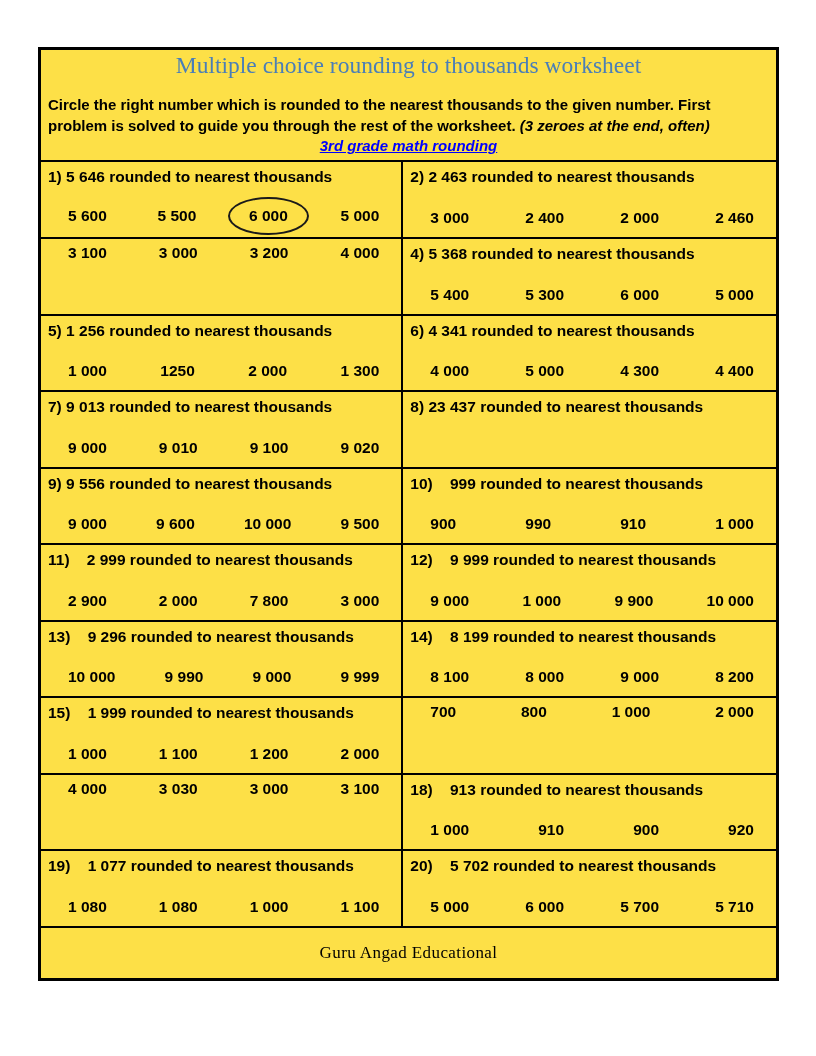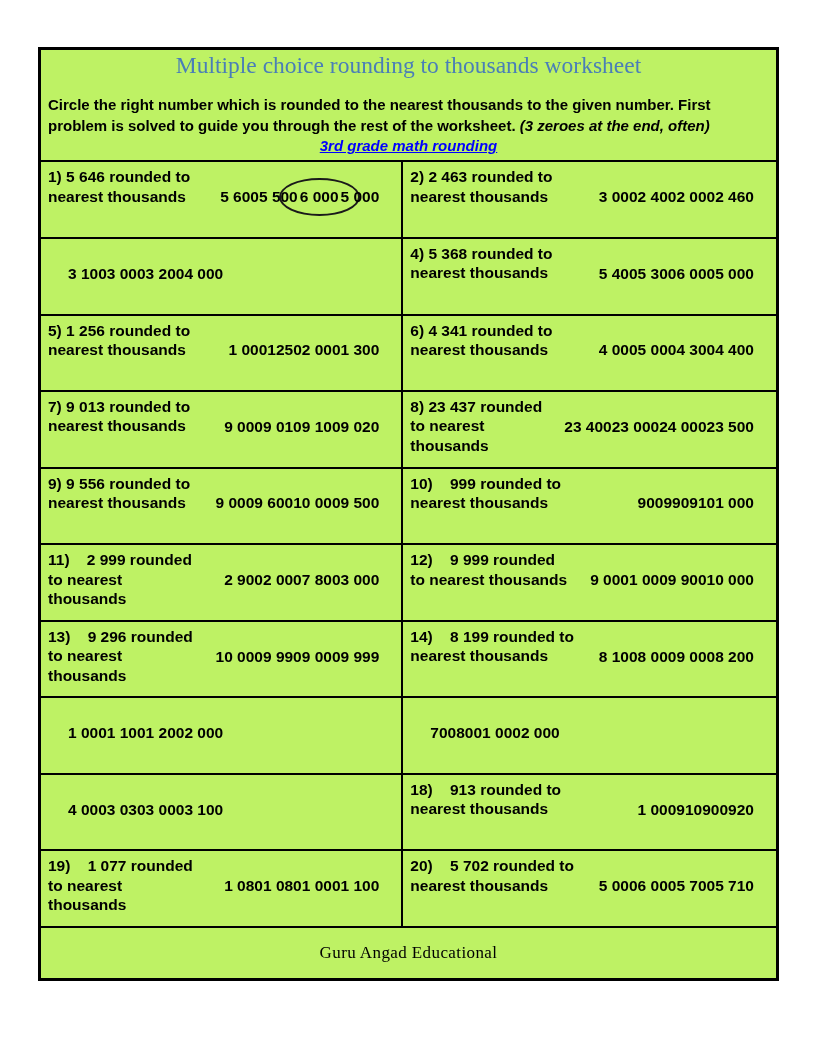--- a/index.html
+++ b/index.html
@@ -1,29 +1,29 @@
 <!DOCTYPE html>
 <html><head>
 <meta charset="utf-8">
 <style>
   html,body{margin:0;padding:0;background:#ffffff;width:816px;height:1056px;}
   body{font-family:"Liberation Sans",sans-serif;color:#000;position:relative;}
   .worksheet{position:absolute;left:38px;top:47px;width:741px;height:934px;
-    border:3px solid #000;box-sizing:border-box;display:flex;flex-direction:column;background:#bef264;}
+    border:3px solid #000;box-sizing:border-box;display:flex;flex-direction:column;background:#fde047;}
   .header{border-bottom:2.5px solid #000;padding:2px 7px 5px;box-sizing:border-box;}
   .title{font-family:"Liberation Serif",serif;font-size:23.5px;color:#4a7eb8;
     text-align:center;line-height:1.15;}
   .instructions{font-size:15px;font-weight:bold;line-height:1.38;text-align:left;margin-top:16px;}
   .note{font-style:italic;}
   .linkline{text-align:center;margin-top:1px;}
   .link{color:#0000ff;font-weight:bold;font-style:italic;text-decoration:underline;
     font-size:15px;cursor:pointer;}
   .grid{flex:1;display:grid;grid-template-columns:49.3% 50.7%;grid-auto-rows:1fr;}
   .cell{border-bottom:2.5px solid #000;box-sizing:border-box;display:flex;
-    flex-direction:row;justify-content:space-between;padding:5px 6px 10px 7px;overflow:hidden;}
+    flex-direction:column;justify-content:space-between;padding:5px 6px 10px 7px;overflow:hidden;}
   .cell:nth-child(odd){border-right:2.5px solid #000;}
   .q{font-size:15.5px;font-weight:bold;white-space:pre-wrap;line-height:1.25;}
   .choices{display:flex;justify-content:space-between;align-items:center;
     padding:0 16px 0 20px;font-size:15.5px;font-weight:bold;}
   .choice{white-space:pre;}
   .circled{border:2px solid #1a1a1a;border-radius:50%;padding:8px 19px;margin:-8px -19px;}
   .footer{height:50px;display:flex;align-items:center;justify-content:center;
     font-family:"Liberation Serif",serif;font-size:17px;letter-spacing:0.4px;}
 </style>
 </head>
@@ -105,26 +105,20 @@
       <div class="choices">
         <span class="choice">9 000</span>
         <span class="choice">9 010</span>
         <span class="choice">9 100</span>
         <span class="choice">9 020</span>
       </div>
     </div>
 
     <div class="cell">
       <div class="q">8) 23 437 rounded to nearest thousands</div>
-      <div class="choices">
-        <span class="choice">23 400</span>
-        <span class="choice">23 000</span>
-        <span class="choice">24 000</span>
-        <span class="choice">23 500</span>
-      </div>
     </div>
 
     <div class="cell">
       <div class="q">9) 9 556 rounded to nearest thousands</div>
       <div class="choices">
         <span class="choice">9 000</span>
         <span class="choice">9 600</span>
         <span class="choice">10 000</span>
         <span class="choice">9 500</span>
       </div>
@@ -174,20 +168,21 @@
       <div class="q">14)    8 199 rounded to nearest thousands</div>
       <div class="choices">
         <span class="choice">8 100</span>
         <span class="choice">8 000</span>
         <span class="choice">9 000</span>
         <span class="choice">8 200</span>
       </div>
     </div>
 
     <div class="cell">
+      <div class="q">15)    1 999 rounded to nearest thousands</div>
       <div class="choices">
         <span class="choice">1 000</span>
         <span class="choice">1 100</span>
         <span class="choice">1 200</span>
         <span class="choice">2 000</span>
       </div>
     </div>
 
     <div class="cell">
       <div class="choices">

